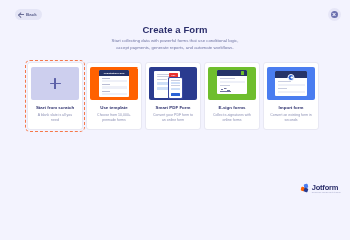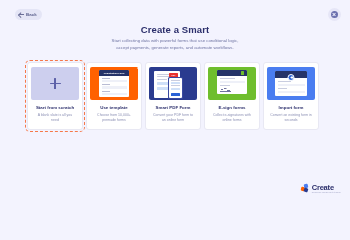--- a/index.html
+++ b/index.html
@@ -225,21 +225,21 @@
     <div class="back-btn">
       <span class="back-arrow"></span>
       <span class="back-label">Back</span>
     </div>
     <div class="close-btn">
       <span class="close-inner"></span>
     </div>
   </div>
 
   <div class="heading">
-    <div class="title">Create a Smart</div>
+    <div class="title">Create a Form</div>
     <div class="subtitle">
       <div>Start collecting data with powerful forms that use conditional logic,</div>
       <div>accept payments, generate reports, and automate workflows.</div>
     </div>
   </div>
 
   <div class="cards">
 
     <div class="card selected">
       <div class="thumb t-scratch">
@@ -337,18 +337,18 @@
 
   </div>
 
   <div class="logo">
     <span class="logo-mark">
       <span class="lm1"></span>
         <span class="lm2"></span>
         <span class="lm3"></span>
     </span>
     <span class="logo-txt">
-      <span class="logo-name">Create</span>
+      <span class="logo-name">Jotform</span>
       <span class="logo-tag">Powerful forms get it done</span>
     </span>
   </div>
 
 </div>
 
 </body></html>

